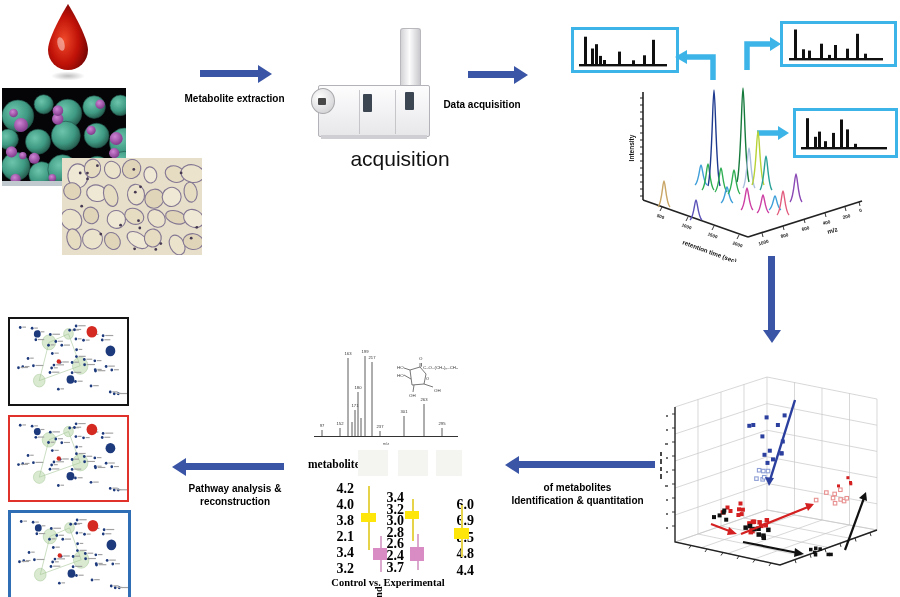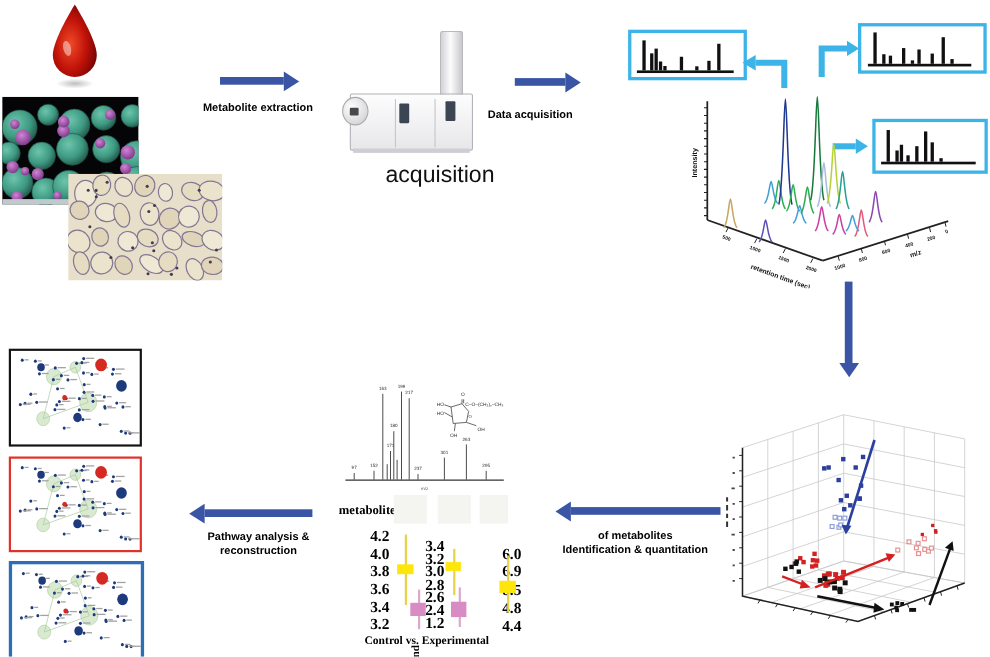--- a/index.html
+++ b/index.html
@@ -450,32 +450,32 @@
   <div class="faint" style="left:358px;top:450px;width:30px;height:26px"></div>
   <div class="faint" style="left:398px;top:450px;width:30px;height:26px"></div>
   <div class="faint" style="left:436px;top:450px;width:26px;height:26px"></div>
 
   <div class="abs serif" style="left:277px;top:572px;font-size:10px;transform:rotate(-90deg);transform-origin:100% 0;width:96px;text-align:center">normalized and values</div>
 
   <div class="tickcol" style="left:332px;top:481px;line-height:16px">
     <span>4.2</span>
       <span>4.0</span>
     <span>3.8</span>
-      <span>3.6</span>
+      <span>2.1</span>
     <span>3.4</span>
       <span>3.2</span>
   </div>
   <div class="tickcol" style="left:382px;top:492px;line-height:11.6px">
     <span>3.4</span>
       <span>3.2</span>
     <span>3.0</span>
       <span>2.8</span>
     <span>2.6</span>
       <span>2.4</span>
-    <span>1.2</span>
+    <span>3.7</span>
   </div>
   <div class="tickcol" style="left:452px;top:497px;line-height:16.4px">
     <span>6.0</span>
       <span>6.9</span>
     <span>8.5</span>
       <span>4.8</span>
     <span>4.4</span>
   </div>
 
   <div class="wh" style="left:368px;top:486px;height:64px;background:#e6d34a"></div>

